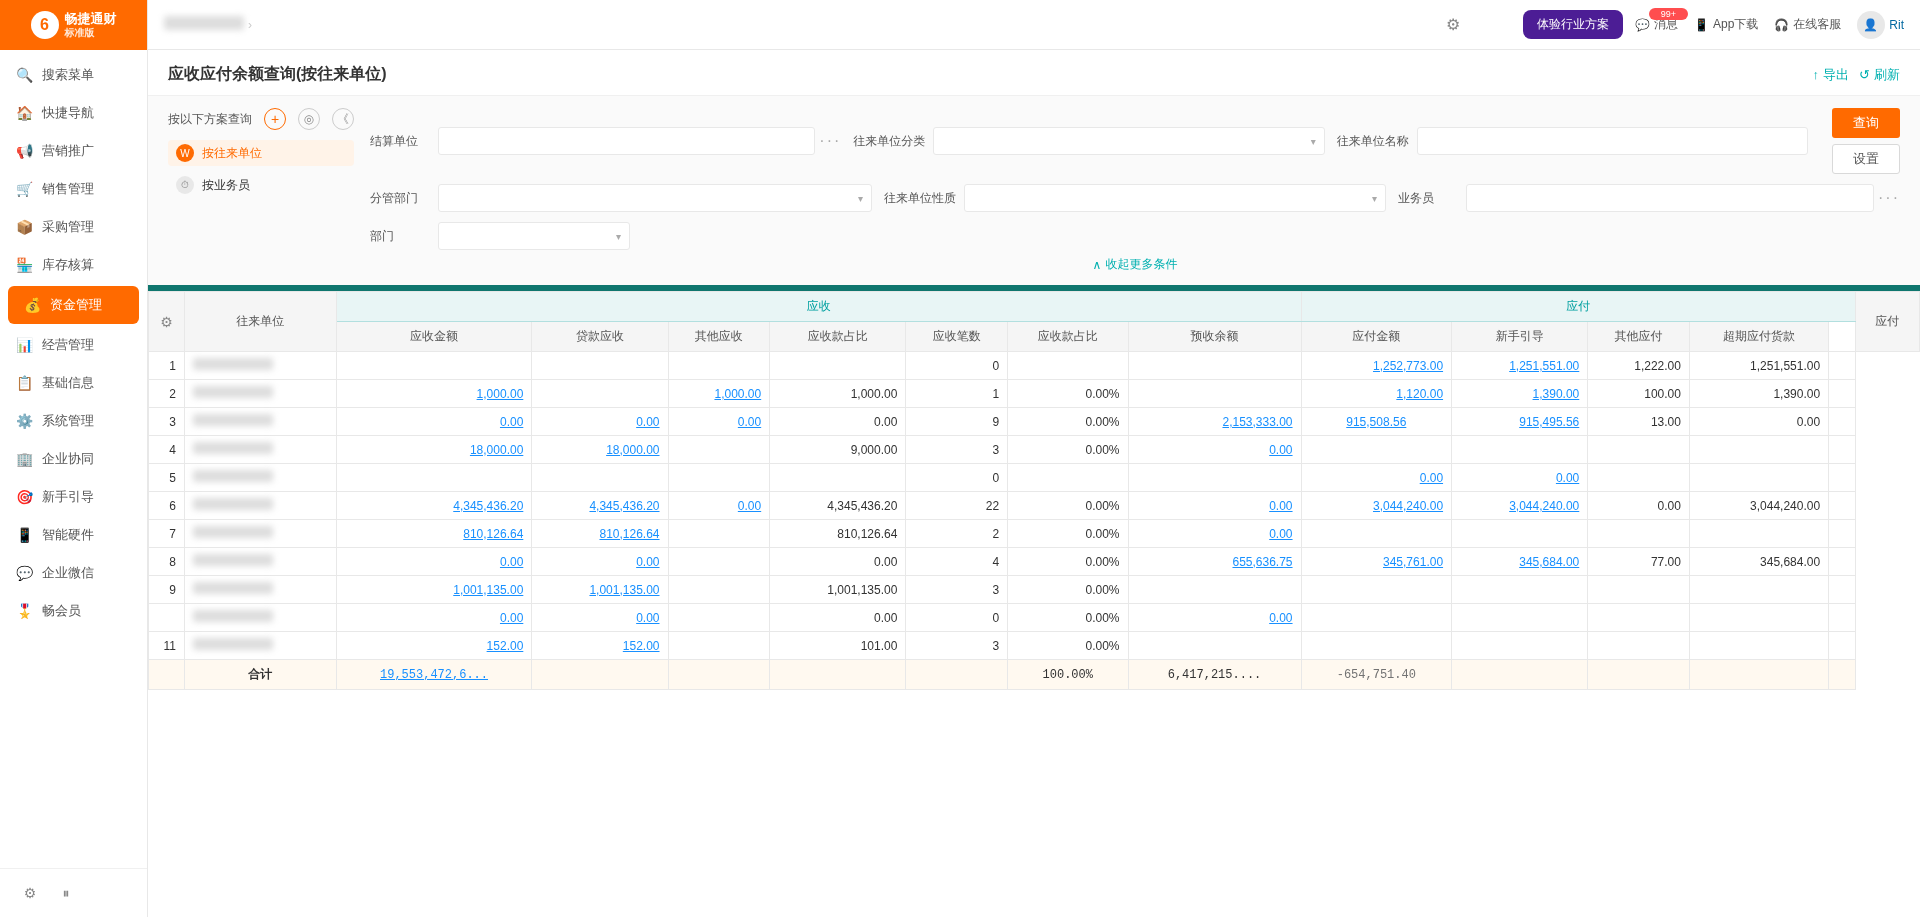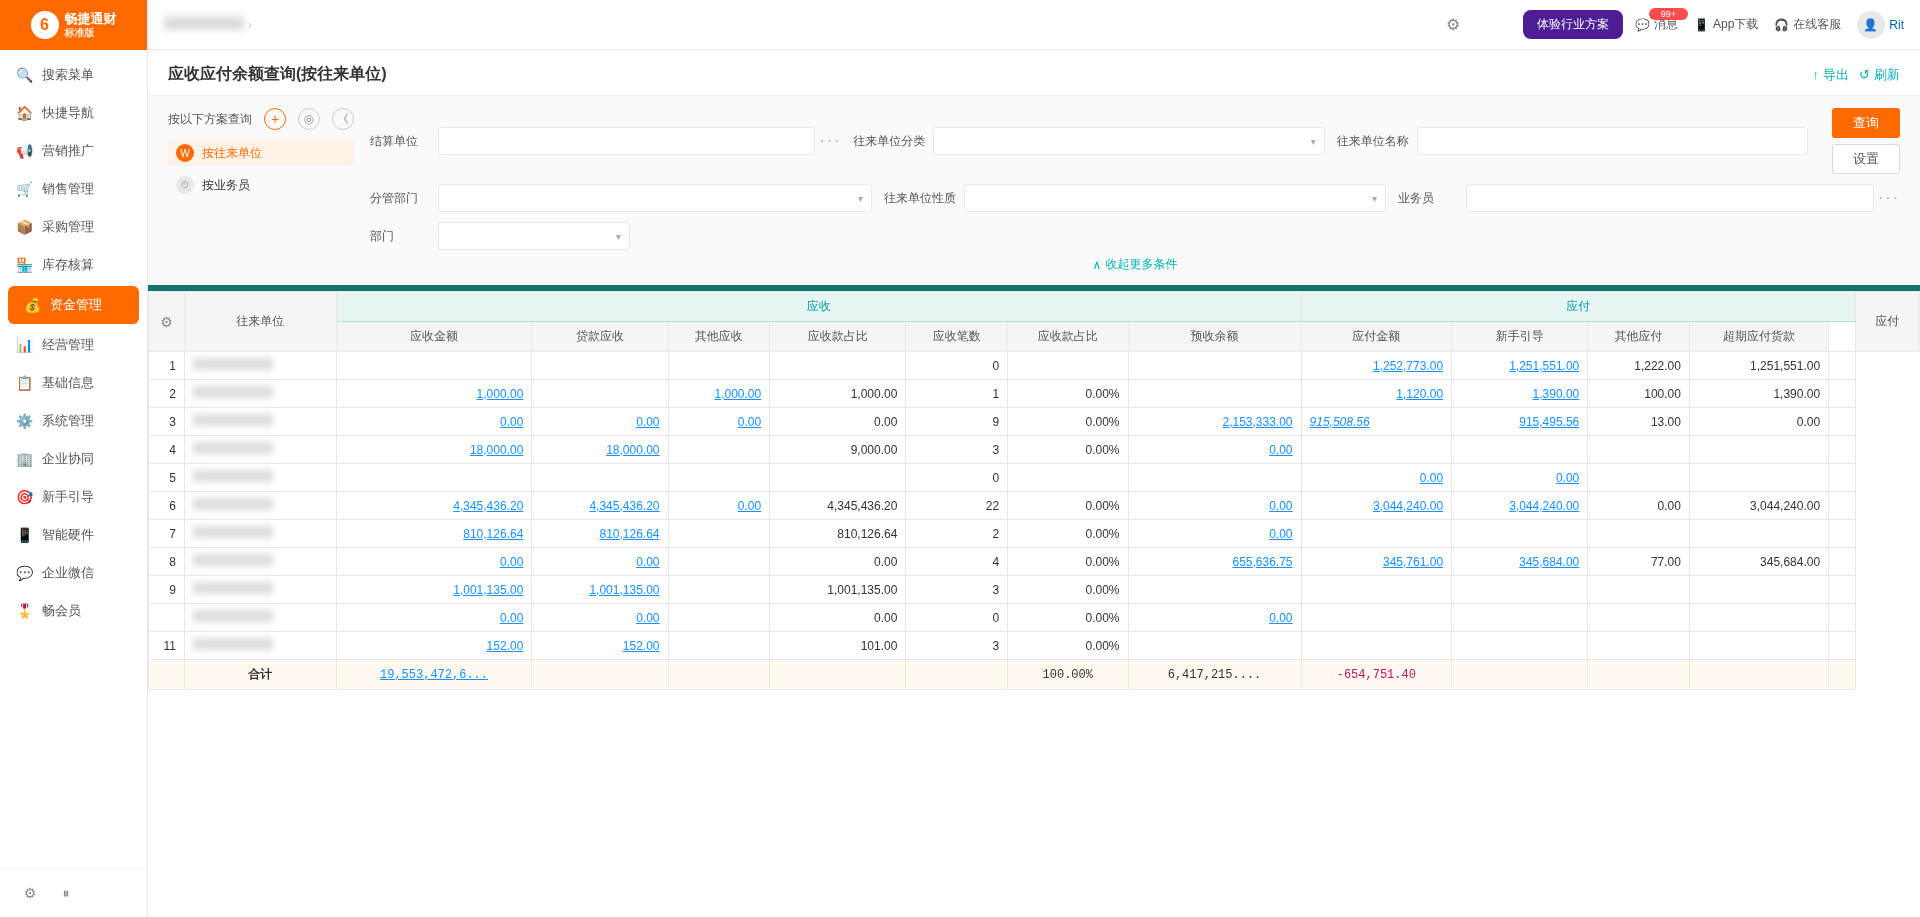--- a/index.html
+++ b/index.html
@@ -161,21 +161,21 @@
     .data-table th {
       background: #f5f5f5; border: 1px solid #e8e8e8; padding: 6px 8px;
       text-align: center; color: #555; font-weight: 500; white-space: nowrap;
     }
     .data-table td {
       border: 1px solid #e8e8e8; padding: 6px 8px; text-align: center;
       color: #333; white-space: nowrap;
     }
     .data-table .num-link { color: #1890ff; text-decoration: underline; cursor: pointer; }
     .data-table .total-row td { background: #fff9f0; font-weight: 500; font-family: Liberation Mono, monospace; }
-    .data-table .negative { color: #be185d; }
+    .data-table .negative { color: #737373; }
 
     th.settings-col { width: 36px; }
     .col-settings { color: #888; cursor: pointer; font-size: 14px; }
 
     .table-wrapper { overflow-x: auto; overflow-y: auto; max-height: 440px; }
 
     
     ::-webkit-scrollbar { width: 6px; height: 6px; }
     ::-webkit-scrollbar-track { background: #f0f0f0; }
     ::-webkit-scrollbar-thumb { background: #ccc; border-radius: 3px; }
@@ -471,21 +471,21 @@
               <tr>
                 <td style="text-align: right;">3</td>
                 <td style="text-align: left;"><span class="blurred" style="display:inline-block;width:80px;height:12px;background:#ddd;border-radius:2px;"></span></td>
                 <td style="text-align: right;"><span class="num-link">0.00</span></td>
                 <td style="text-align: right;"><span class="num-link">0.00</span></td>
                 <td style="text-align: right;"><span class="num-link">0.00</span></td>
                 <td style="text-align: right;">0.00</td>
                 <td style="text-align: right;">9</td>
                 <td style="text-align: right;">0.00%</td>
                 <td style="text-align: right;"><span class="num-link">2,153,333.00</span></td>
-                <td style="text-align: left; font-style: italic;"><span class="num-link">915,508.56</span></td>
+                <td style="text-align: center;"><span class="num-link">915,508.56</span></td>
                 <td style="text-align: right;"><span class="num-link">915,495.56</span></td>
                 <td style="text-align: right;">13.00</td>
                 <td style="text-align: right;">0.00</td>
                 <td style="text-align: right;"></td>
               </tr>
               <tr>
                 <td style="text-align: right;">4</td>
                 <td style="text-align: left;"><span class="blurred" style="display:inline-block;width:80px;height:12px;background:#ddd;border-radius:2px;"></span></td>
                 <td style="text-align: right;"><span class="num-link">18,000.00</span></td>
                 <td style="text-align: right;"><span class="num-link">18,000.00</span></td>

